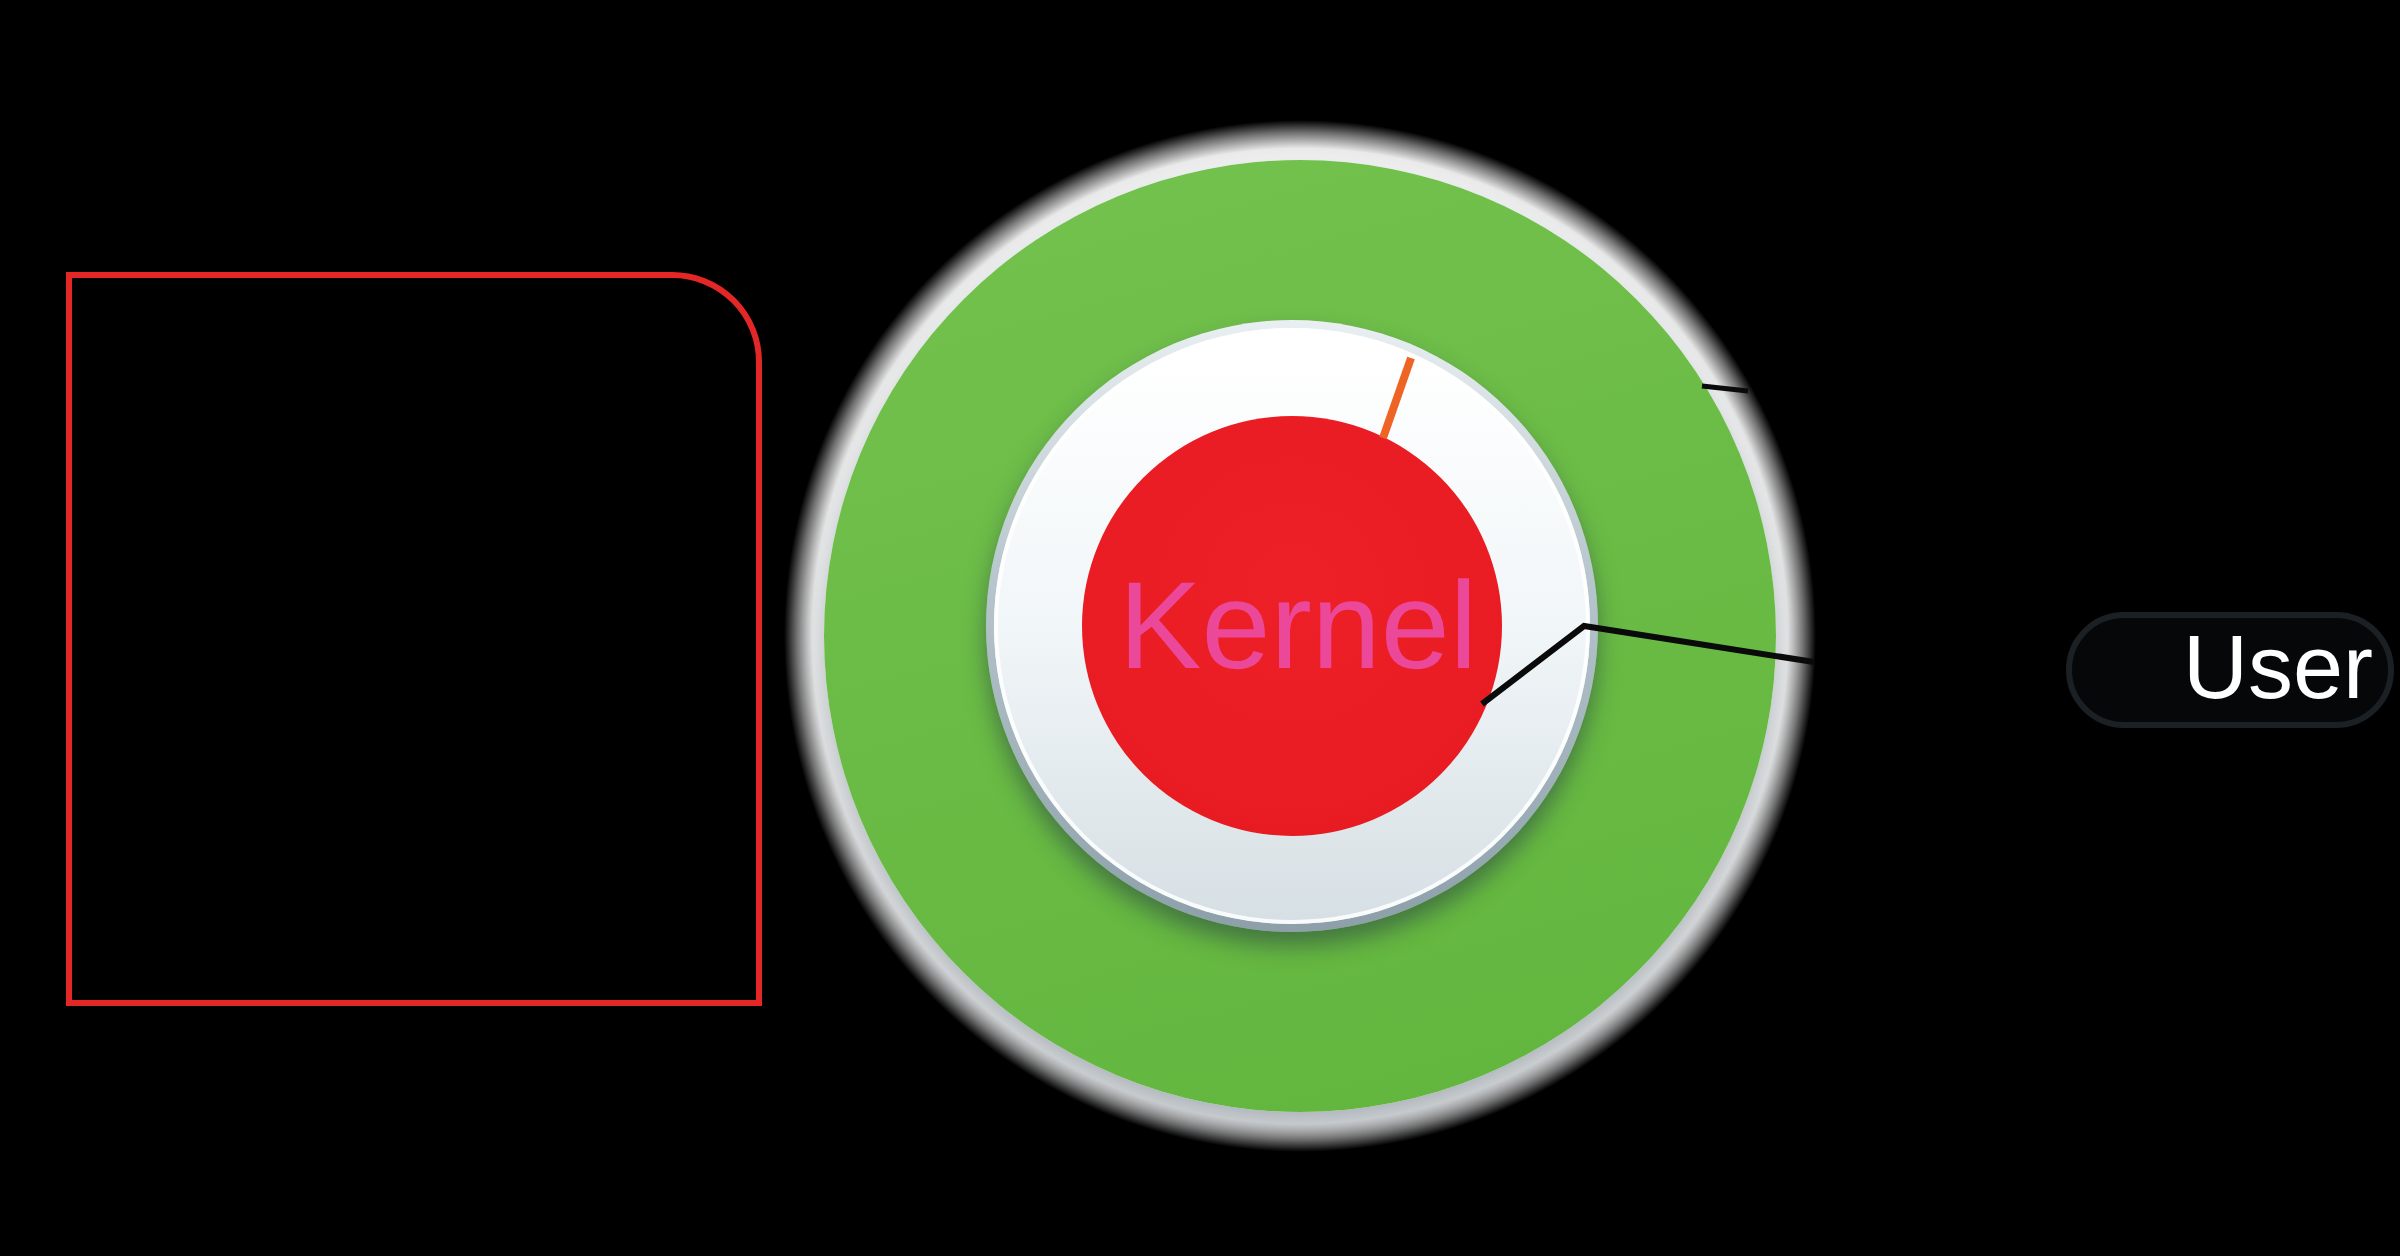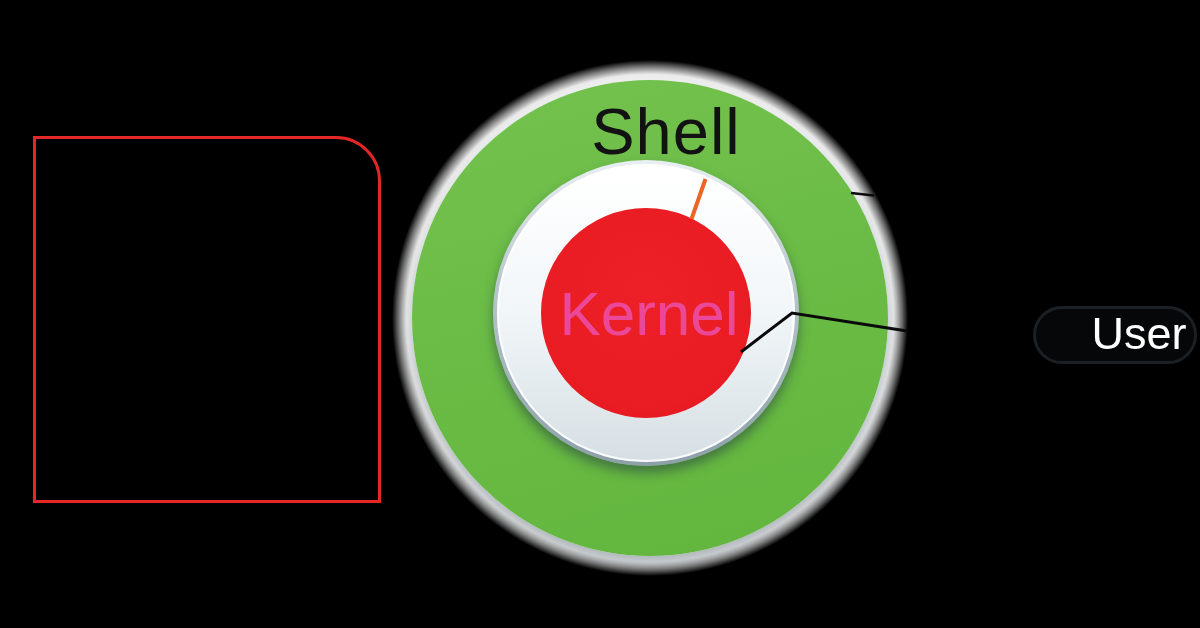--- a/index.html
+++ b/index.html
@@ -111,20 +111,19 @@
     <div class="inner-disc"></div>
   </div>
   <div class="kernel-circle"></div>
 
   <svg class="lines-overlay" width="1200" height="628" viewBox="0 0 1200 628">
     <line x1="705.5" y1="179" x2="691.5" y2="219" stroke="#ed6424" stroke-width="4"></line>
     <polyline points="741,352 792,313 907,331" fill="none" stroke="#0a0a0a" stroke-width="3"></polyline>
     <line x1="851" y1="193" x2="874" y2="195.5" stroke="#0a0a0a" stroke-width="2.5"></line>
   </svg>
 
-  <div class="shell-label">Shell</div>
   <div class="kernel-label">Kernel</div>
 
   <div class="user-pill">
     <span class="user-label">User</span>
   </div>
 
 </div>
 
 </body></html>

